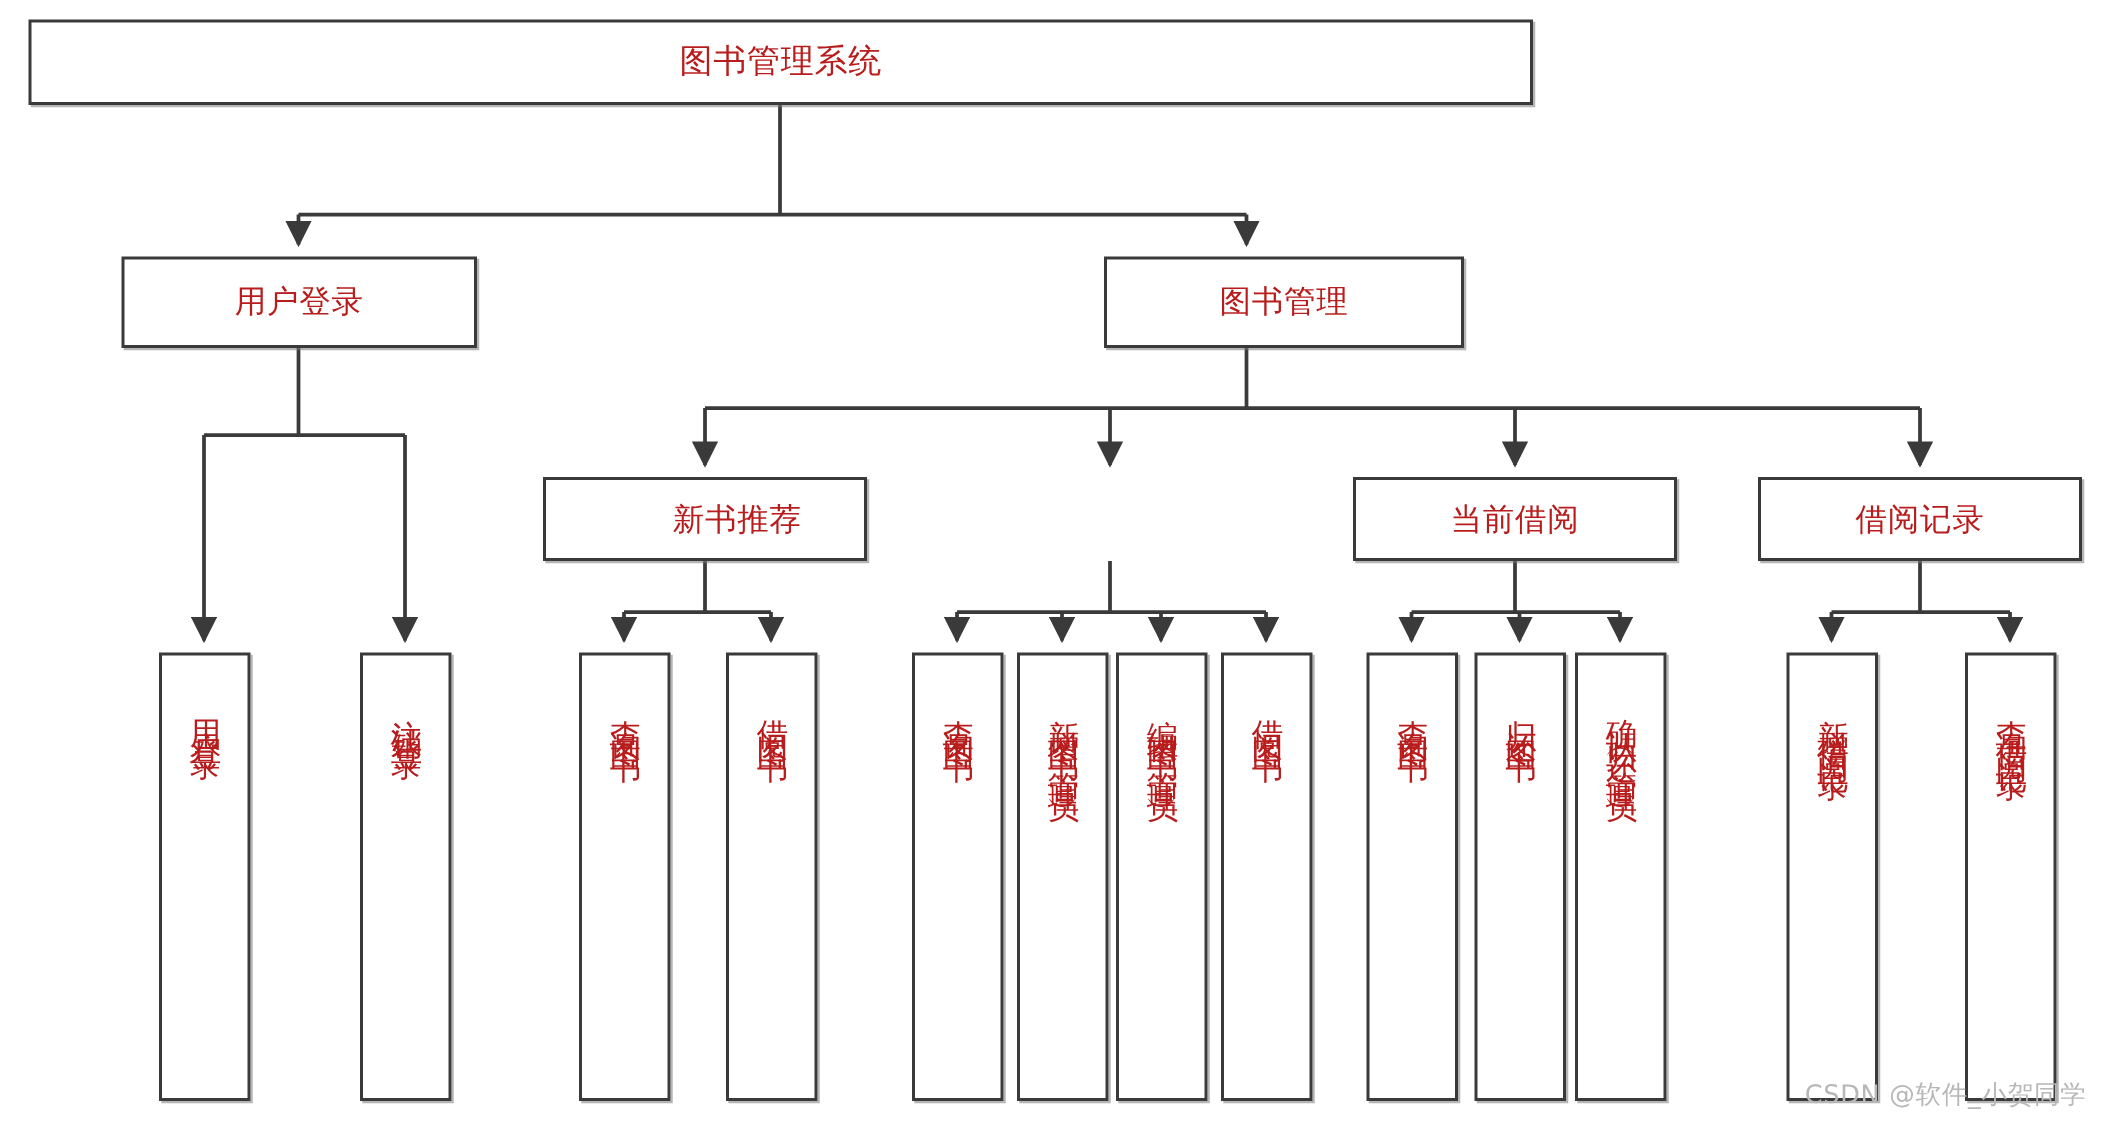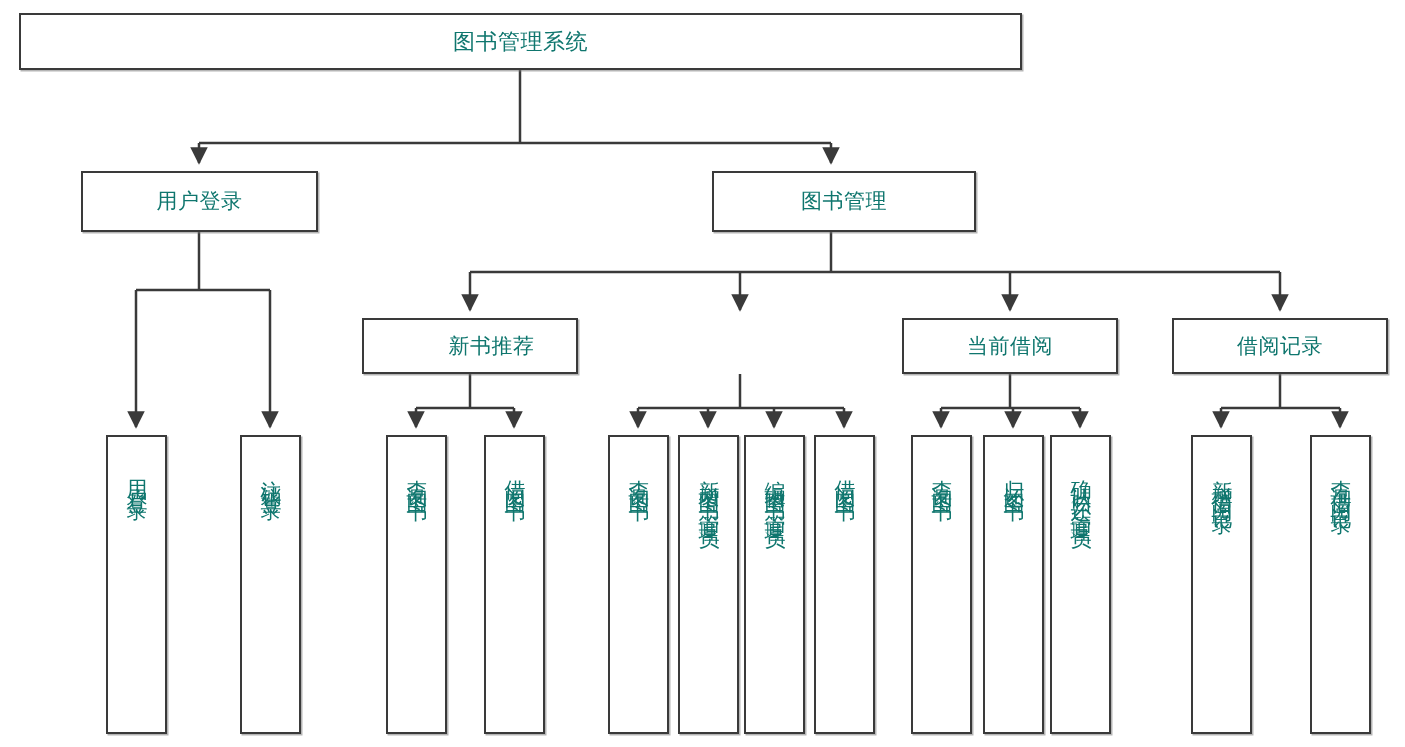--- a/index.html
+++ b/index.html
@@ -30,21 +30,21 @@
     position: absolute;
     box-sizing: border-box;
     background: #ffffff;
     border: 2.5px solid #3a3a3a;
     display: flex;
     align-items: center;
     justify-content: center;
     box-shadow: 1.5px 1.5px 0 rgba(120,120,120,0.55);
   }
   .node-label {
-    color: #0f766e;
+    color: #b91c1c;
     font-size: 21px;
     line-height: 1.25;
     letter-spacing: 0.5px;
     text-align: center;
     white-space: nowrap;
   }
   .node.vertical {
     align-items: flex-start;
     justify-content: center;
     padding-top: 26px;
@@ -124,21 +124,21 @@
     </g>
   </svg>
 
   <div class="node root" style="left: 19px; top: 13px; width: 1003px; height: 57px;">
     <span class="node-label">图书管理系统</span>
   </div>
 
   <div class="node" style="left: 81px; top: 171px; width: 237px; height: 61px;">
     <span class="node-label">用户登录</span>
   </div>
-  <div class="node" style="left: 712px; top: 171px; width: 264px; height: 61px;">
+  <div class="node" style="left: 736px; top: 171px; width: 240px; height: 61px;">
     <span class="node-label">图书管理</span>
   </div>
 
   <div class="node" style="left: 362px; top: 318px; width: 216px; height: 56px; padding-left: 43px;">
     <span class="node-label">新书推荐</span>
   </div>
   <div class="node" style="left: 902px; top: 318px; width: 216px; height: 56px;">
     <span class="node-label">当前借阅</span>
   </div>
   <div class="node" style="left: 1172px; top: 318px; width: 216px; height: 56px;">
@@ -178,14 +178,15 @@
   <div class="node vertical" style="left: 1050px; top: 435px; width: 61px; height: 299px;">
     <span class="node-label">确认归还（管理员）</span>
   </div>
   <div class="node vertical" style="left: 1191px; top: 435px; width: 61px; height: 299px;">
     <span class="node-label">新增借阅记录</span>
   </div>
   <div class="node vertical" style="left: 1310px; top: 435px; width: 61px; height: 299px;">
     <span class="node-label">查询借阅记录</span>
   </div>
 
+  <div class="watermark">CSDN @软件_小贺同学</div>
 
 </div>
 
 </body></html>

